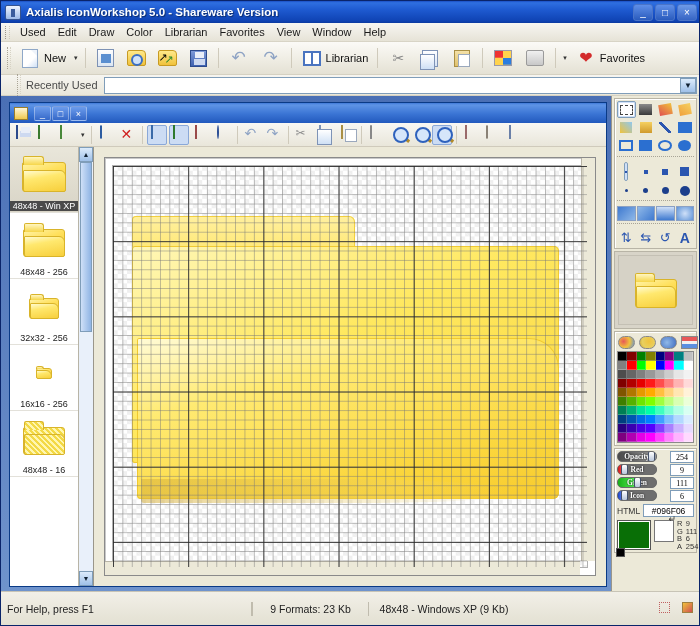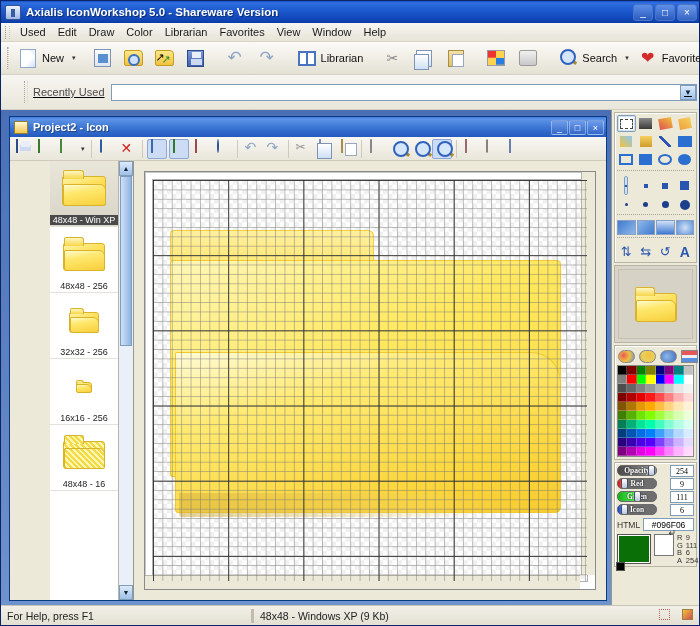--- a/index.html
+++ b/index.html
@@ -119,26 +119,25 @@
     background-repeat:no-repeat;
     border:1px solid #99a; background-color:#ffd34d;}
   .ic-mac{ width:18px;height:16px;margin:3px 2px;background:linear-gradient(180deg,#f0f0f0,#c8c8c8);border:1px solid #9a9a9a;border-radius:2px;}
   .ic-searchg{ width:20px;height:20px;margin:1px;}
   .ic-searchg::after{content:"";position:absolute;left:2px;top:1px;width:12px;height:12px;border:2px solid #2f62bd;border-radius:50%;background:#d6e6fa;}
   .ic-searchg::before{content:"";position:absolute;left:12px;top:12px;width:7px;height:3px;background:#b08a2a;transform:rotate(40deg);}
   .ic-heart{ width:20px;height:18px;margin:2px 1px;color:#d32b2b;font-size:16px;line-height:18px;text-align:center;}
 
   
   .recentbar {
-    height: 35px;
+    height: 21px;
     background: linear-gradient(180deg,#f6f5f0,#e9e6da);
     border-bottom: 1px solid #d5d1c2;
-    display: flex; align-items: center; padding-left: 20px;
+    display: flex; align-items: center; padding-left: 13px;
     flex: 0 0 auto;
-    text-decoration: underline;
   }
   .recent-label { color: #4a4a4a; font-size: 11px; padding: 0 6px 0 2px; white-space: nowrap; }
   .recent-combo {
     flex: 1 1 auto; height: 17px; margin-right: 2px;
     background: #fff; border: 1px solid #7f9db9;
     display: flex; align-items: center;
   }
   .recent-combo .combo-btn {
     margin-left: auto; width: 16px; height: 15px;
     background: linear-gradient(180deg,#dcebfb,#9fc0e8);
@@ -195,21 +194,21 @@
   .ctb-sep { width:1px;height:18px;margin:0 3px;background:#cfcabb; }
   .fmt-combo {
     width: 104px; height: 18px; background:#fff; border:1px solid #7f9db9;
     display:flex; align-items:center; font-size:10.5px; color:#000; padding-left:3px;
     margin: 0 3px;
   }
   .fmt-combo .combo-btn { margin-left:auto; width:15px;height:16px;
     background:linear-gradient(180deg,#dcebfb,#9fc0e8); border-left:1px solid #7f9db9;
     font-size:7px; text-align:center; line-height:15px; color:#123;}
 
-  .child-body { flex:1 1 auto; display:flex; overflow:hidden;margin-left:40px; }
+  .child-body { flex:1 1 auto; display:flex; overflow:hidden; }
 
   
   .fmt-panel { width: 84px; flex:0 0 auto; display:flex; background:#fff;
                border-right:1px solid #9a968a; }
   .fmt-list { flex:1 1 auto; overflow:hidden; background:#fff; }
   .fmt-item { height: 66px; border-bottom:1px solid #e3e1da;
               display:flex; flex-direction:column; align-items:center; justify-content:flex-end;
               padding-bottom:1px; }
   .fmt-item.selected { background: linear-gradient(180deg,#e9e6da,#d8d4c6); }
   .fmt-thumb { flex:1 1 auto; display:flex; align-items:center; justify-content:center; width:100%; }
@@ -358,21 +357,21 @@
               font-size:8.5px; line-height:12px; text-align:center; color:#000; }
   .swatch-row { display:flex; gap:3px; margin-top:3px; align-items:flex-start; }
   .fg-swatch { width:34px; height:30px; border:1px solid #555;
                box-shadow: inset 0 0 0 1px #fff; }
   .bg-swatch { width:20px; height:22px; background:#fff; border:1px solid #777; }
   .rgba-list { font-size:7.5px; color:#333; line-height:7.5px; display:grid;
                grid-template-columns:auto auto; gap:0 3px; }
 
   
   .statusbar {
-    height: 20px; flex:0 0 auto;
+    height: 34px; flex:0 0 auto;
     background: linear-gradient(180deg,#f2f0e8,#e3e0d2);
     border-top:1px solid #c8c4b6;
     display:flex; align-items:center; font-size:10.5px; color:#222;
   }
   .st-cell { padding:0 6px; height:16px; line-height:16px; white-space:nowrap; }
   .st-sep { width:1px; height:14px; background:#c0bcae; }
   .st-grow { flex:1 1 auto; }
 </style>
 </head>
 <body>
@@ -457,24 +456,20 @@
 
     <div class="tb-btn">
       <span class="ico ic-win"></span>
     </div>
     <div class="tb-btn">
       <span class="ico ic-mac"></span>
     </div>
 
     <div class="tb-sep"></div>
 
-    <div class="tb-btn">
-      <span class="ico ic-searchg"></span>
-      <span class="tb-label">Search</span>
-    </div>
     <div class="caret">▾</div>
 
     <div class="tb-btn">
       <span class="ico ic-heart">❤</span>
       <span class="tb-label">Favorites</span>
     </div>
 
   </div>
 
   <div class="recentbar">
@@ -486,21 +481,20 @@
     </div>
   </div>
 
   <div class="workspace">
 
     <div class="mdi-area">
       <div class="child-win">
 
         <div class="child-title">
           <div class="child-icon"></div>
-          <div class="child-title-text">Project2 - Icon</div>
           <div class="cbtn">_</div>
           <div class="cbtn">□</div>
           <div class="cbtn">×</div>
         </div>
 
         <div class="child-toolbar">
           <div class="ctb">
             <span class="ico ic-save" style="width:15px;height:15px;margin:2px;"></span>
           </div>
           <div class="ctb">
@@ -948,22 +942,23 @@
       </div>
 
       <div style="flex:1 1 auto;"></div>
     </div>
   </div>
 
   <div class="statusbar">
     <div class="st-cell" style="width:250px;">For Help, press F1</div>
     <div class="st-sep"></div>
     <div class="st-sep"></div>
+    <div class="st-cell" style="width:115px;text-align:center;">9 Formats: 23 Kb</div>
     <div class="st-sep"></div>
-    <div class="st-cell" style="width:150px;">48x48 - Windows XP (9 Kb)</div>
+    <div class="st-cell" style="width:150px;text-align:center;">48x48 - Windows XP (9 Kb)</div>
     <div class="st-grow"></div>
     <div class="st-cell">
       <span style="display:inline-block;width:11px;height:11px;border:1px dotted #c06060;"></span>
     </div>
     <div class="st-cell">
       <span style="display:inline-block;width:11px;height:11px;background:linear-gradient(135deg,#f0c23c,#d05050);border:1px solid #a08040;"></span>
     </div>
   </div>
 
 </div>

